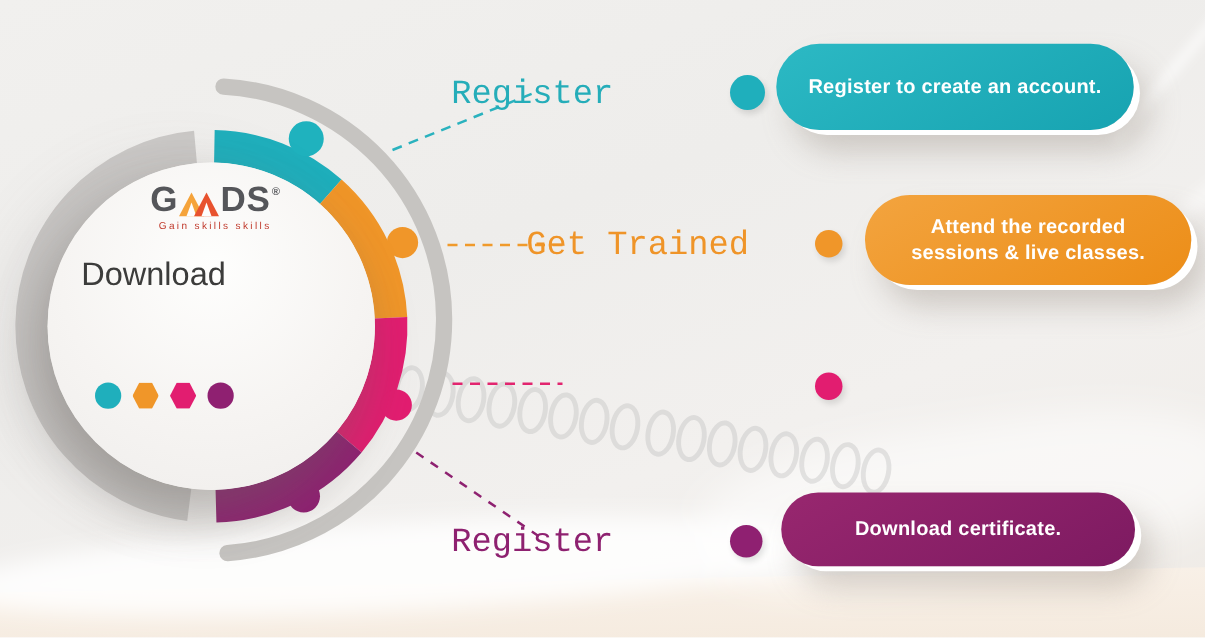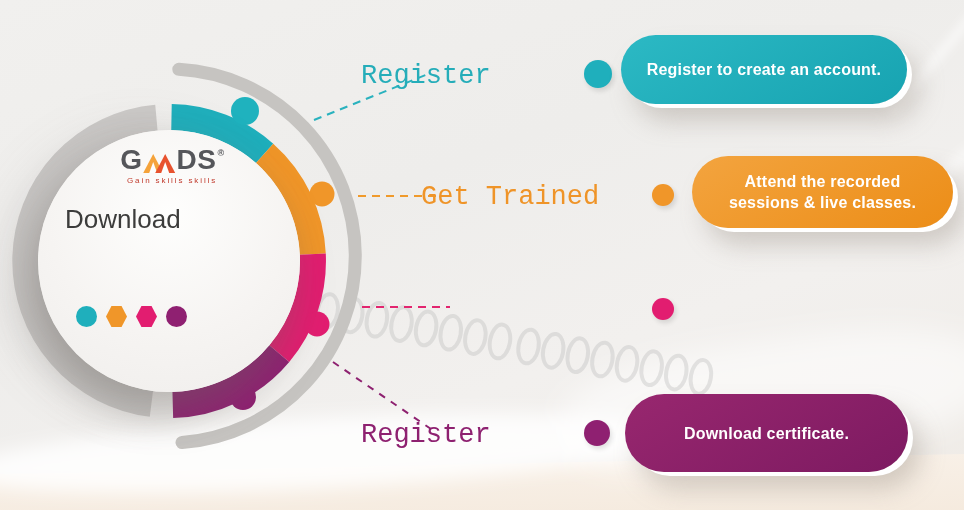--- a/index.html
+++ b/index.html
@@ -123,15 +123,15 @@
   <div class="pill pill-teal" style="left:621px;top:35px;width:286px;height:69px;">Register to create an account.</div>
 
   <div class="step-label c-orange" style="left:421px;top:181px;width:205px;">Get Trained</div>
   <div class="step-dot bgc-orange" style="left:652px;top:184px;width:22px;height:22px;"></div>
   <div class="pill pill-orange" style="left:692px;top:156px;width:261px;height:72px;padding:12px 26px;">Attend the recorded sessions &amp; live classes.</div>
 
   <div class="step-dot bgc-pink" style="left:652px;top:298px;width:22px;height:22px;"></div>
 
   <div class="step-label c-purple" style="left:361px;top:419px;width:180px;">Register</div>
   <div class="step-dot bgc-purple" style="left:584px;top:420px;width:26px;height:26px;"></div>
-  <div class="pill pill-purple" style="left:625px;top:394px;width:283px;height:78px;">Download certificate.</div>
+  <div class="pill pill-purple" style="left:625px;top:394px;width:283px;height:59px;">Download certificate.</div>
 
 </div>
 
 </body></html>

